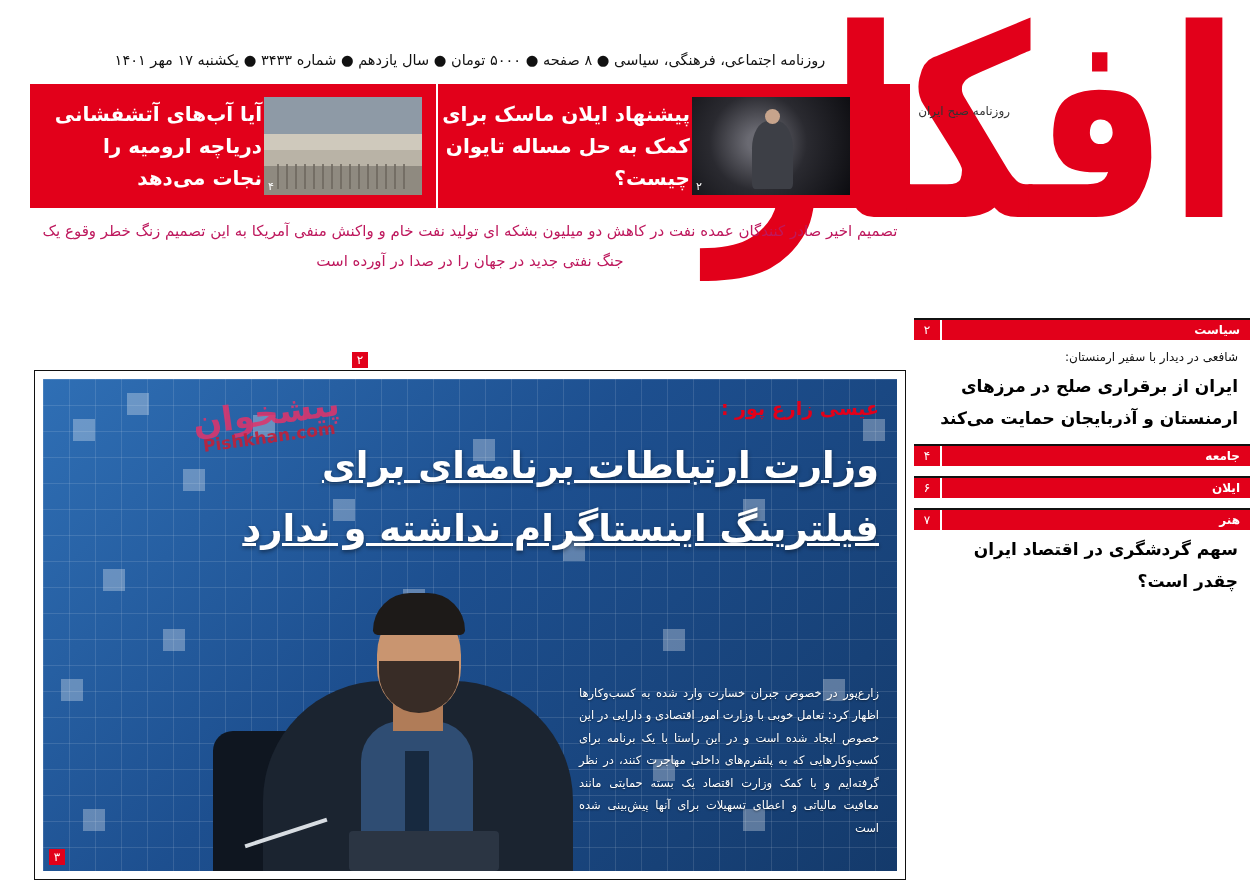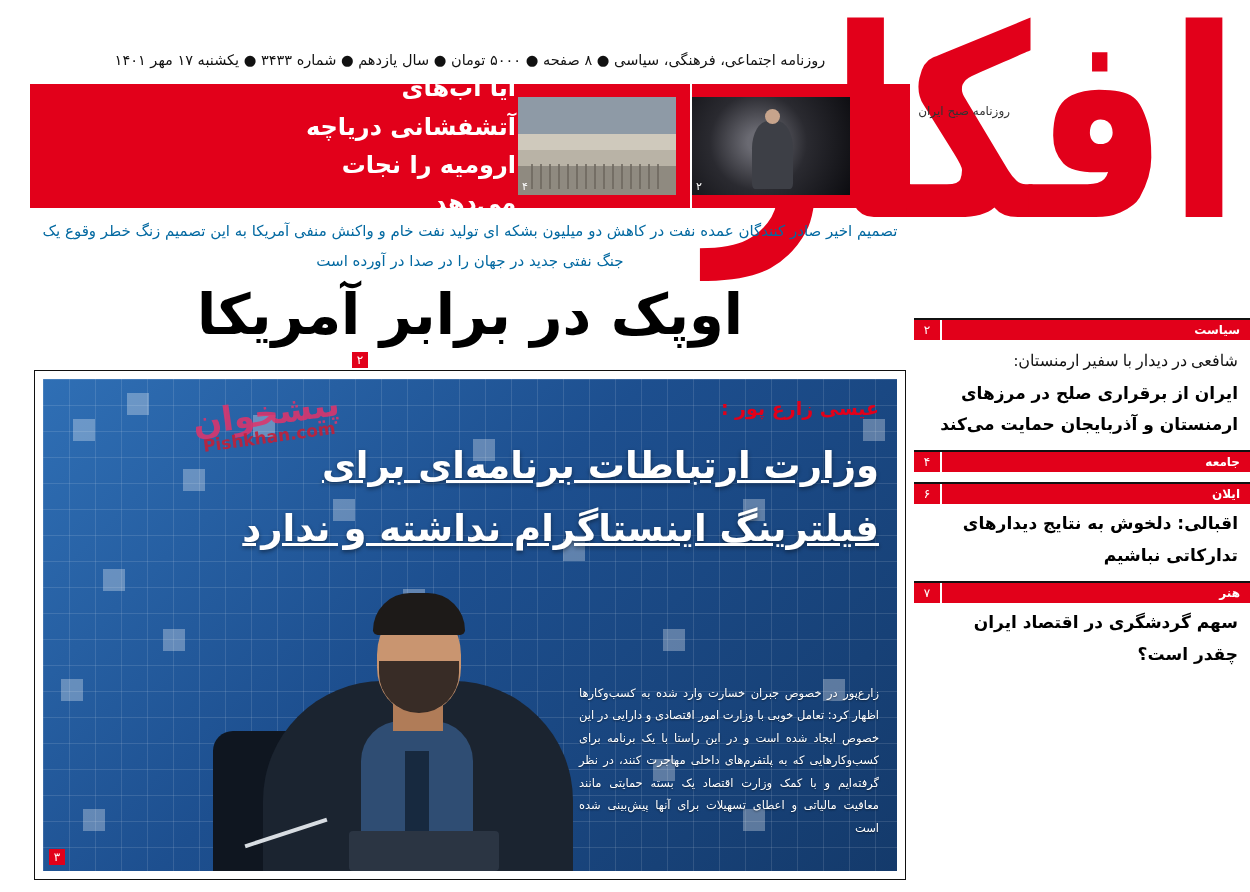--- a/index.html
+++ b/index.html
@@ -41,21 +41,21 @@
   .redband{
     position:absolute;top:84px;right:340px;
     width:880px;height:124px;background:#e2001a;
     box-sizing:border-box;
   }
   .rb-inner{
     position:absolute;inset:0;display:flex;flex-direction:row;
   }
   .rb-cell{position:relative;display:flex;align-items:center;height:100%;}
   .rb-text{
-    color:#fff;font-size:24px;font-weight:bold;line-height:1.6;
+    color:#fff;font-size:20px;font-weight:bold;line-height:1.6;
     text-align:right;direction:rtl;padding:0 2px;
   }
   .rb-photo{
     width:158px;height:98px;margin:13px 0;position:relative;overflow:hidden;
     border:0;
   }
   .rb-photo .pagenum{
     position:absolute;bottom:2px;left:4px;color:#fff;font-size:11px;
   }
   .photo-salt{
@@ -81,21 +81,21 @@
   .photo-musk:before{
     content:"";position:absolute;left:46%;top:12%;width:10%;height:16%;
     background:#c7a48c;border-radius:50%;z-index:2;
   }
   .rb-divider{width:2px;background:#fff;height:100%;}
 
   
   .lead{
     position:absolute;top:212px;right:340px;width:880px;
     text-align:center;direction:rtl;
-    font-size:15px;line-height:2;color:#0369a1;
+    font-size:15px;line-height:2;color:#be185d;
     padding:4px 6px 0 6px;box-sizing:border-box;
   }
   .headline{
     position:absolute;top:282px;right:340px;width:880px;
     text-align:center;direction:rtl;
     font-size:56px;font-weight:bold;color:#000;letter-spacing:-1px;
   }
   .headline-pagenum{
     position:absolute;top:352px;left:352px;
     background:#e2001a;color:#fff;font-size:12px;
@@ -201,21 +201,21 @@
     align-items:center;justify-content:flex-start;
   }
   .sec-label{
     color:#fff;font-size:12px;font-weight:bold;padding:0 10px;
   }
   .sec-num{
     position:absolute;left:0;top:0;height:20px;width:26px;background:#e2001a;
     color:#fff;font-size:12px;text-align:center;line-height:20px;border-right:2px solid #fff;
   }
   .sec-sub{
-    font-size:16px;color:#111;padding:8px 12px 0 12px;line-height:1.6;text-align:right;font-family:Liberation Serif, serif;
+    font-size:12px;color:#111;padding:8px 12px 0 12px;line-height:1.6;text-align:right;
   }
   .sec-title{
     font-size:17px;font-weight:bold;color:#000;padding:4px 12px 0 12px;
     line-height:1.85;text-align:right;
   }
 </style>
 </head>
 <body>
 
 <div class="page">
@@ -229,36 +229,36 @@
 
   <div class="redband">
     <div class="rb-inner">
       <div class="rb-cell" style="width:60px;"></div>
 
       <div class="rb-cell">
         <div class="rb-photo">
           <div class="photo-musk"></div>
           <span class="pagenum">۲</span>
         </div>
+        <div class="rb-text" style="width:250px;">پیشنهاد ایلان ماسک برای کمک به حل مساله تایوان چیست؟</div>
       </div>
 
       <div class="rb-divider"></div>
 
       <div class="rb-cell">
         <div class="rb-photo" style="margin-right:14px;">
           <div class="photo-salt"></div>
           <span class="pagenum">۴</span>
         </div>
         <div class="rb-text" style="width:215px;">آیا آب‌های آتشفشانی دریاچه ارومیه را نجات می‌دهد</div>
       </div>
     </div>
   </div>
 
   <div class="lead">تصمیم اخیر صادر کنندگان عمده نفت در کاهش دو میلیون بشکه ای تولید نفت خام و واکنش منفی آمریکا به این تصمیم زنگ خطر وقوع یک جنگ نفتی جدید در جهان را در صدا در آورده است</div>
-  <div class="headline">اوپک در برابر آمریکا</div>
   <div class="headline-pagenum">۲</div>
 
   <div class="card">
     <div class="card-inner">
       <div class="mosaic">
         <i style="left:30px;top:40px;width:22px;height:22px;"></i>
         <i style="left:84px;top:14px;width:22px;height:22px;"></i>
         <i style="left:140px;top:90px;width:22px;height:22px;"></i>
         <i style="left:210px;top:36px;width:22px;height:22px;"></i>
         <i style="left:290px;top:120px;width:22px;height:22px;"></i>
@@ -318,21 +318,20 @@
         <span class="sec-label">جامعه</span>
         <span class="sec-num">۴</span>
       </div>
     </div>
 
     <div class="sec">
       <div class="sec-head">
         <span class="sec-label">ایلان</span>
         <span class="sec-num">۶</span>
       </div>
-      <div class="sec-title">اقبالی: دلخوش به نتایج دیدارهای تدارکاتی نباشیم</div>
     </div>
 
     <div class="sec" style="border-bottom:none;">
       <div class="sec-head">
         <span class="sec-label">هنر</span>
         <span class="sec-num">۷</span>
       </div>
       <div class="sec-title">سهم گردشگری در اقتصاد ایران چقدر است؟</div>
     </div>
 

